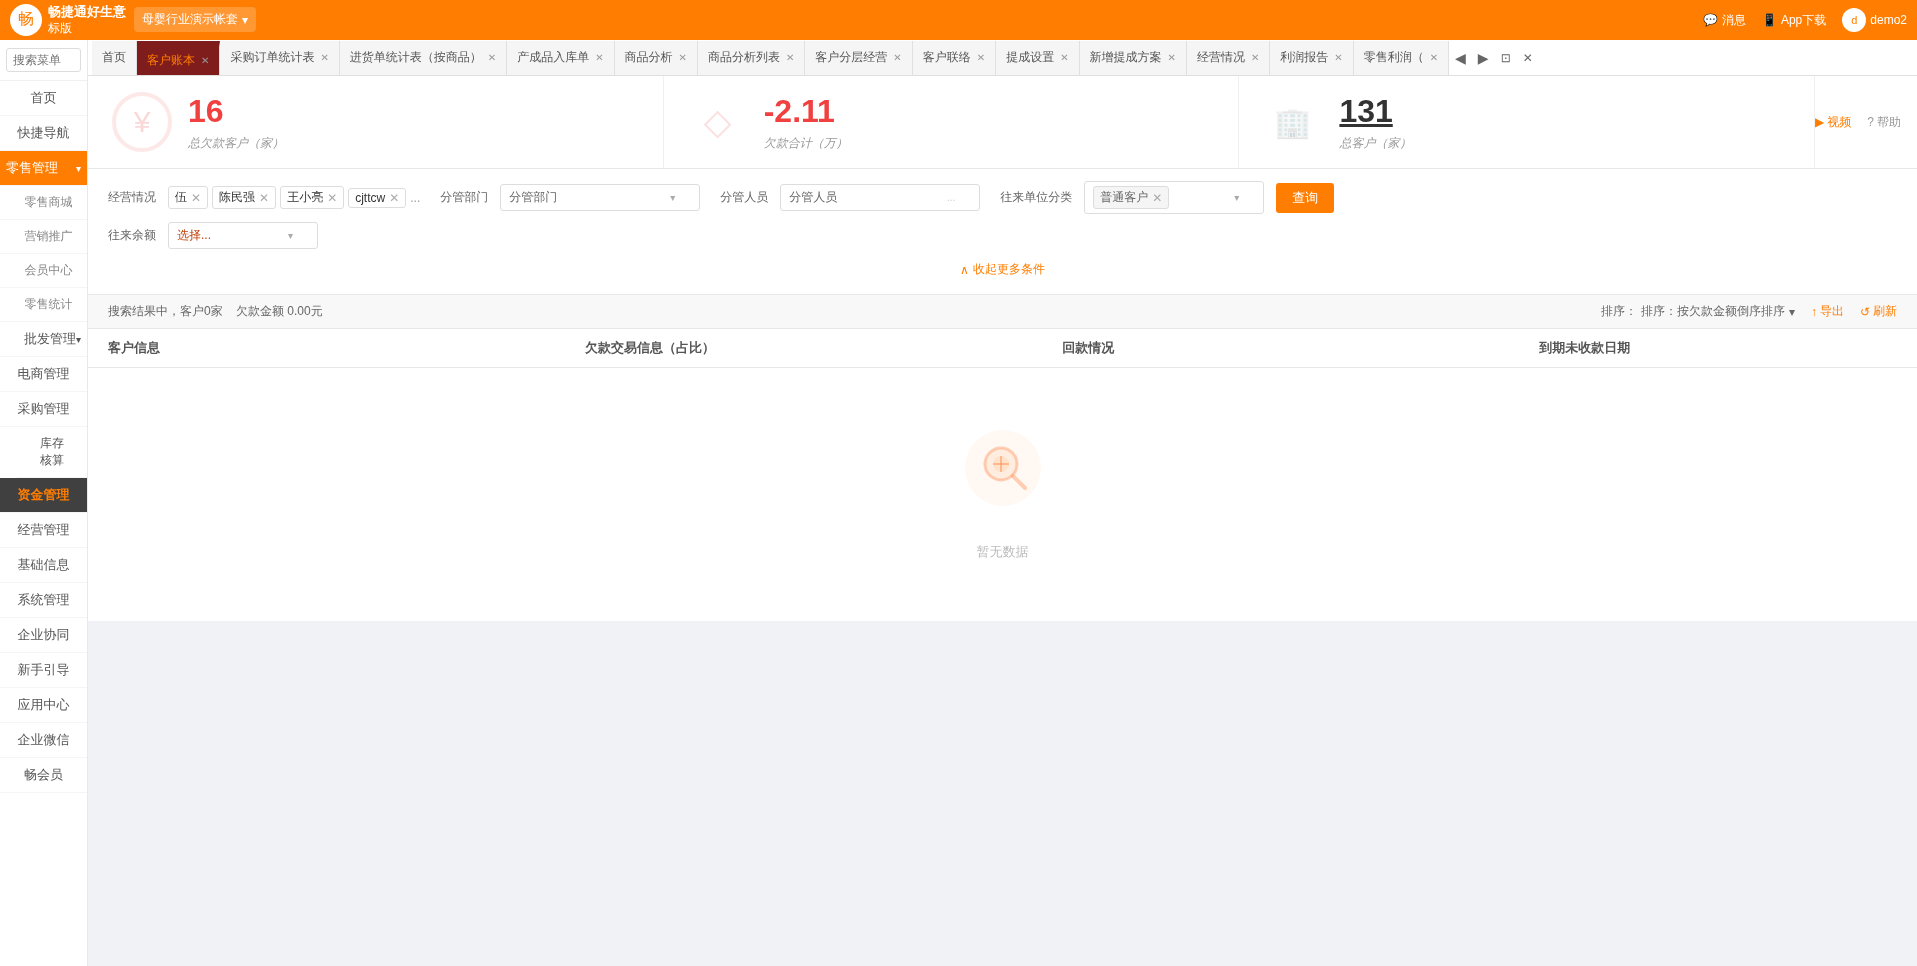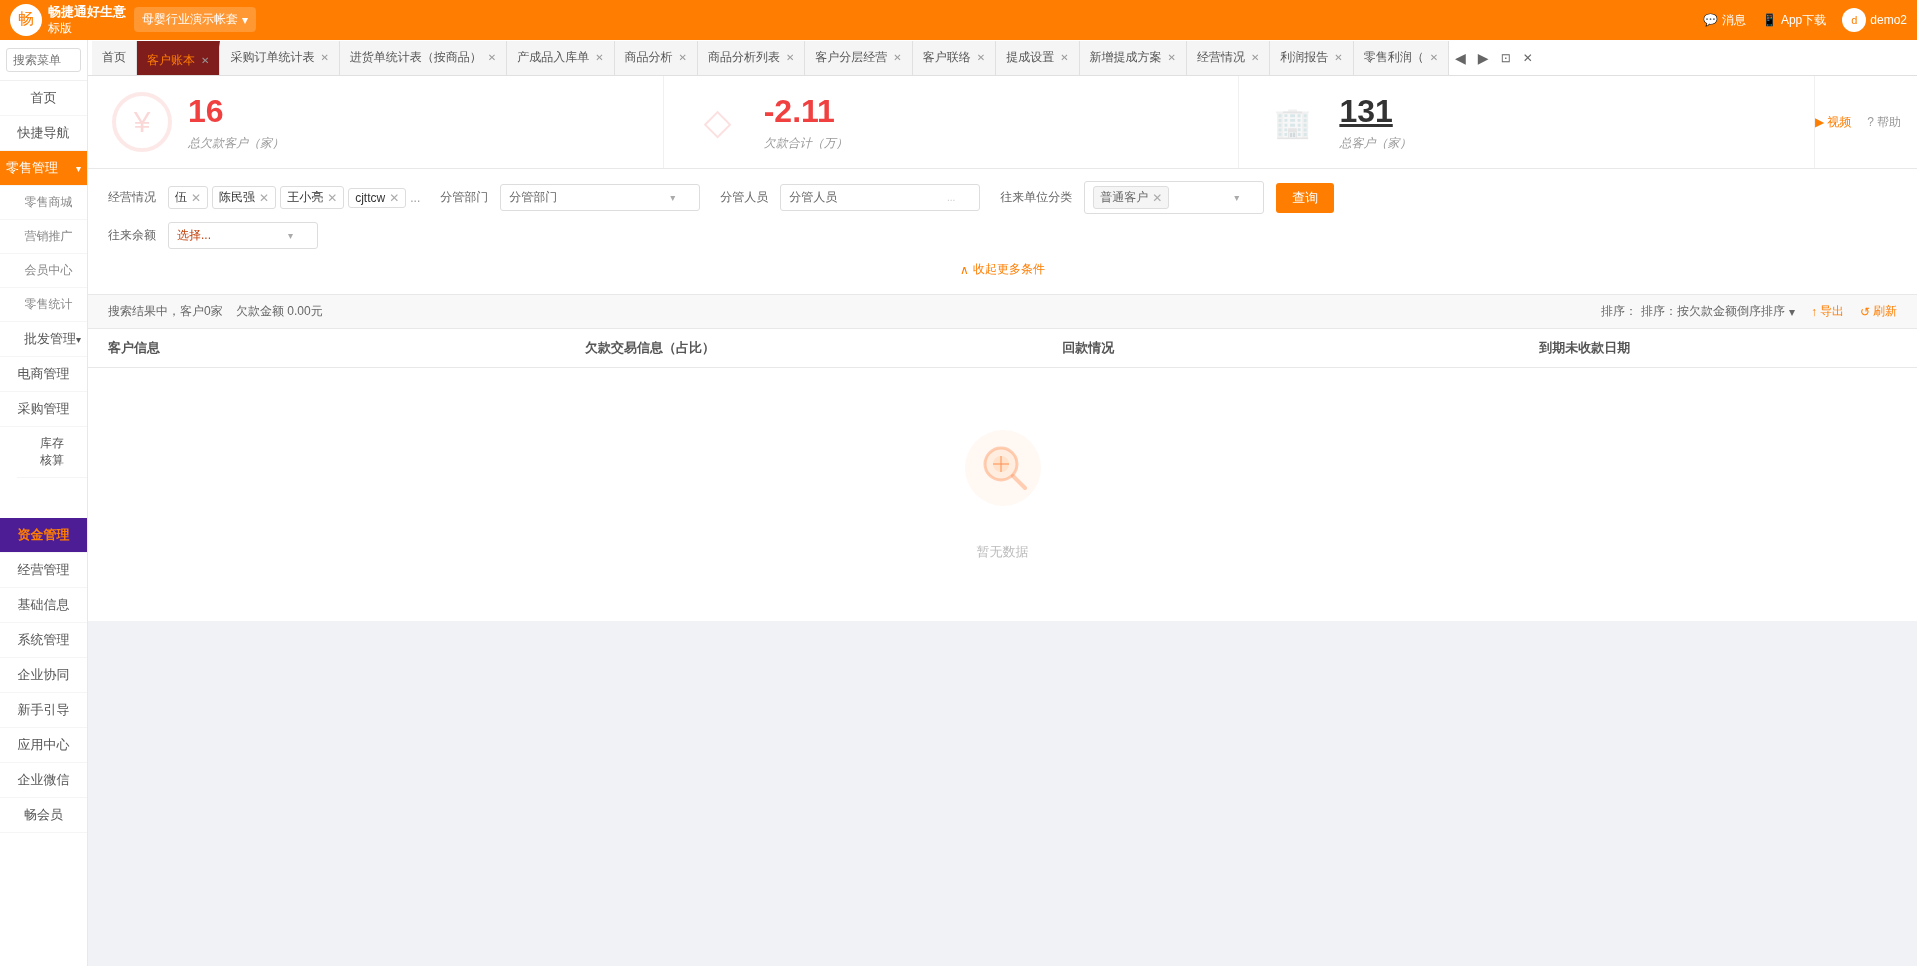--- a/index.html
+++ b/index.html
@@ -136,21 +136,21 @@
       <div class="sidebar-nav-item" style="font-size:12px; color:#888; padding:8px 6px 8px 16px;">营销推广</div>
       <div class="sidebar-nav-item" style="font-size:12px; color:#888; padding:8px 6px 8px 16px;">会员中心</div>
       <div class="sidebar-nav-item" style="font-size:12px; color:#888; padding:8px 6px 8px 16px;">零售统计</div>
       <div class="sidebar-nav-item" style="font-size:13px; padding:8px 6px; display:flex; justify-content:flex-end; align-items:center;">
         <span>批发管理</span>
         <span style="font-size:10px;">▾</span>
       </div>
       <div class="sidebar-nav-item" style="font-size:13px; padding:8px 6px;">电商管理</div>
       <div class="sidebar-nav-item" style="font-size:13px; padding:8px 6px;">采购管理</div>
       <div class="sidebar-nav-item" style="font-size:12px; padding:8px 22px;margin-left:17px;">库存核算</div>
-      <div class="sidebar-nav-item" style="font-size:13px; padding:8px 6px; background:#4c1d95; color:#ff7d00; font-weight:bold;margin-top:40px;">资金管理</div>
+      <div class="sidebar-nav-item" style="font-size:13px; padding:8px 6px; background:#404040; color:#ff7d00; font-weight:bold;">资金管理</div>
       <div class="sidebar-nav-item" style="font-size:13px; padding:8px 6px;">经营管理</div>
       <div class="sidebar-nav-item" style="font-size:13px; padding:8px 6px;">基础信息</div>
       <div class="sidebar-nav-item" style="font-size:13px; padding:8px 6px;">系统管理</div>
       <div class="sidebar-nav-item" style="font-size:13px; padding:8px 6px;">企业协同</div>
       <div class="sidebar-nav-item" style="font-size:13px; padding:8px 6px;">新手引导</div>
       <div class="sidebar-nav-item" style="font-size:13px; padding:8px 8px;">应用中心</div>
       <div class="sidebar-nav-item" style="font-size:13px; padding:8px 6px;">企业微信</div>
       <div class="sidebar-nav-item" style="font-size:13px; padding:8px 6px;">畅会员</div>
     </div>
 

